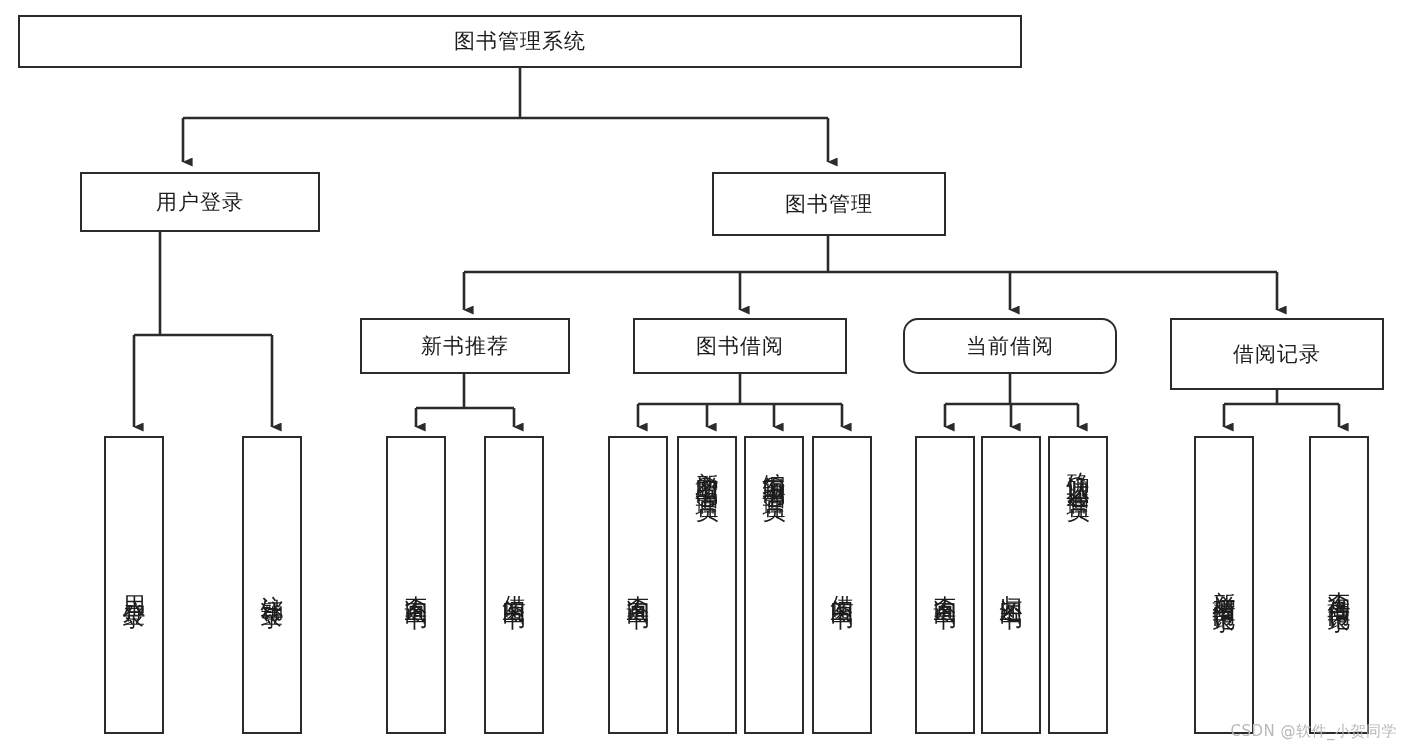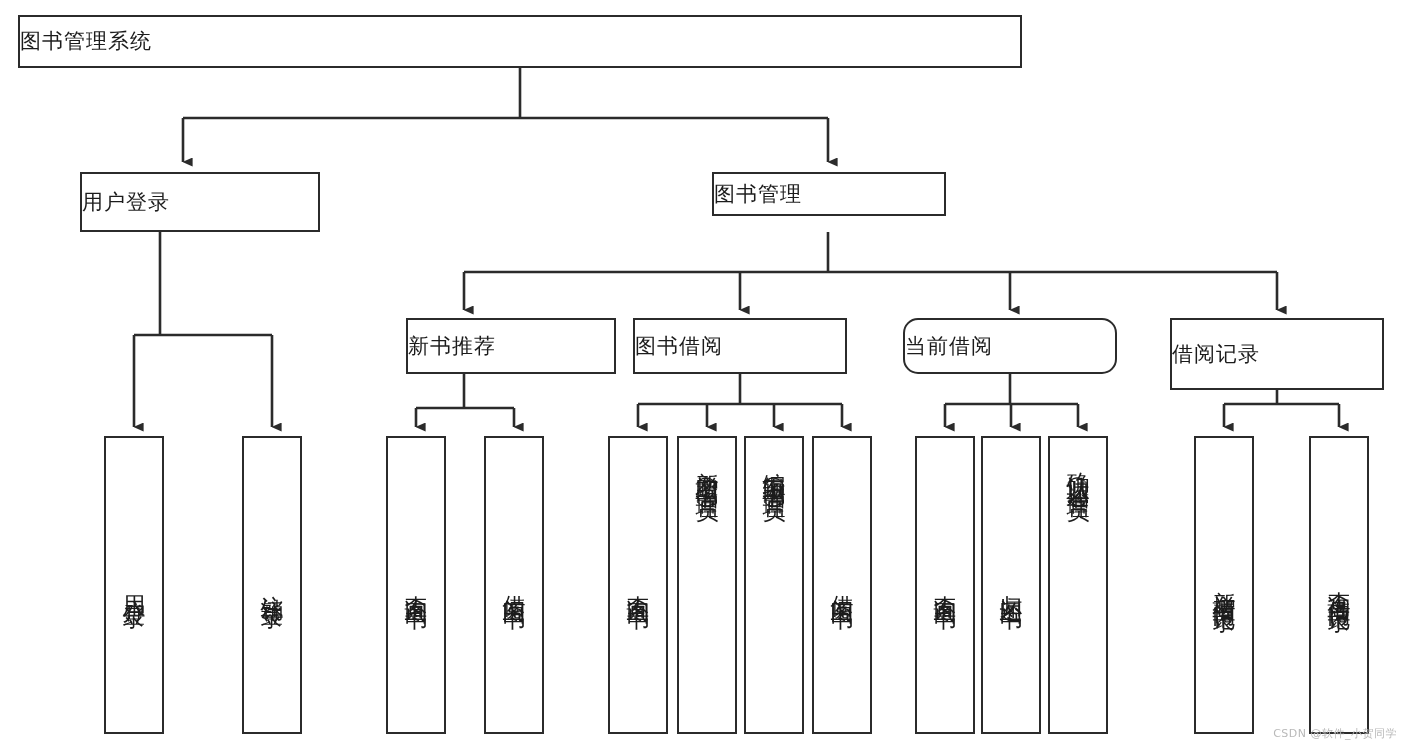--- a/index.html
+++ b/index.html
@@ -27,20 +27,21 @@
     height: 747px;
     pointer-events: none;
   }
   .node {
     position: absolute;
     box-sizing: border-box;
     background: #ffffff;
     border: 2px solid #2b2b2b;
     display: flex;
     align-items: center;
+    justify-content: center;
     z-index: 2;
   }
   .node .label {
     font-size: 21px;
     line-height: 1.08;
     letter-spacing: 1px;
     color: #1c1c1c;
     text-align: center;
     white-space: nowrap;
   }
@@ -58,21 +59,21 @@
     padding-top: 16px;
   }
   .node.vertical.centerv {
     align-items: center;
     padding-top: 0;
   }
   .watermark {
     position: absolute;
     right: 8px;
     bottom: 6px;
-    font-size: 11px;
+    font-size: 15px;
     color: #b9b9b9;
     letter-spacing: 0.5px;
     z-index: 5;
     white-space: nowrap;
   }
 </style>
 </head>
 <body>
 
 <div id="canvas">
@@ -129,25 +130,25 @@
     </g>
   </svg>
 
   <div class="node" style="left:18px; top:15px; width:1004px; height:53px;">
     <span class="label">图书管理系统</span>
   </div>
 
   <div class="node" style="left:80px; top:172px; width:240px; height:60px;">
     <span class="label">用户登录</span>
   </div>
-  <div class="node" style="left:712px; top:172px; width:234px; height:44px;">
+  <div class="node" style="left:712px; top:172px; width:234px; height:64px;">
     <span class="label">图书管理</span>
   </div>
 
-  <div class="node" style="left:360px; top:318px; width:210px; height:56px;margin-left:46px;">
+  <div class="node" style="left:360px; top:318px; width:210px; height:56px;">
     <span class="label">新书推荐</span>
   </div>
   <div class="node" style="left:633px; top:318px; width:214px; height:56px;">
     <span class="label">图书借阅</span>
   </div>
   <div class="node" style="left:903px; top:318px; width:214px; height:56px;border-radius:15px;">
     <span class="label">当前借阅</span>
   </div>
   <div class="node" style="left:1170px; top:318px; width:214px; height:72px;">
     <span class="label">借阅记录</span>

